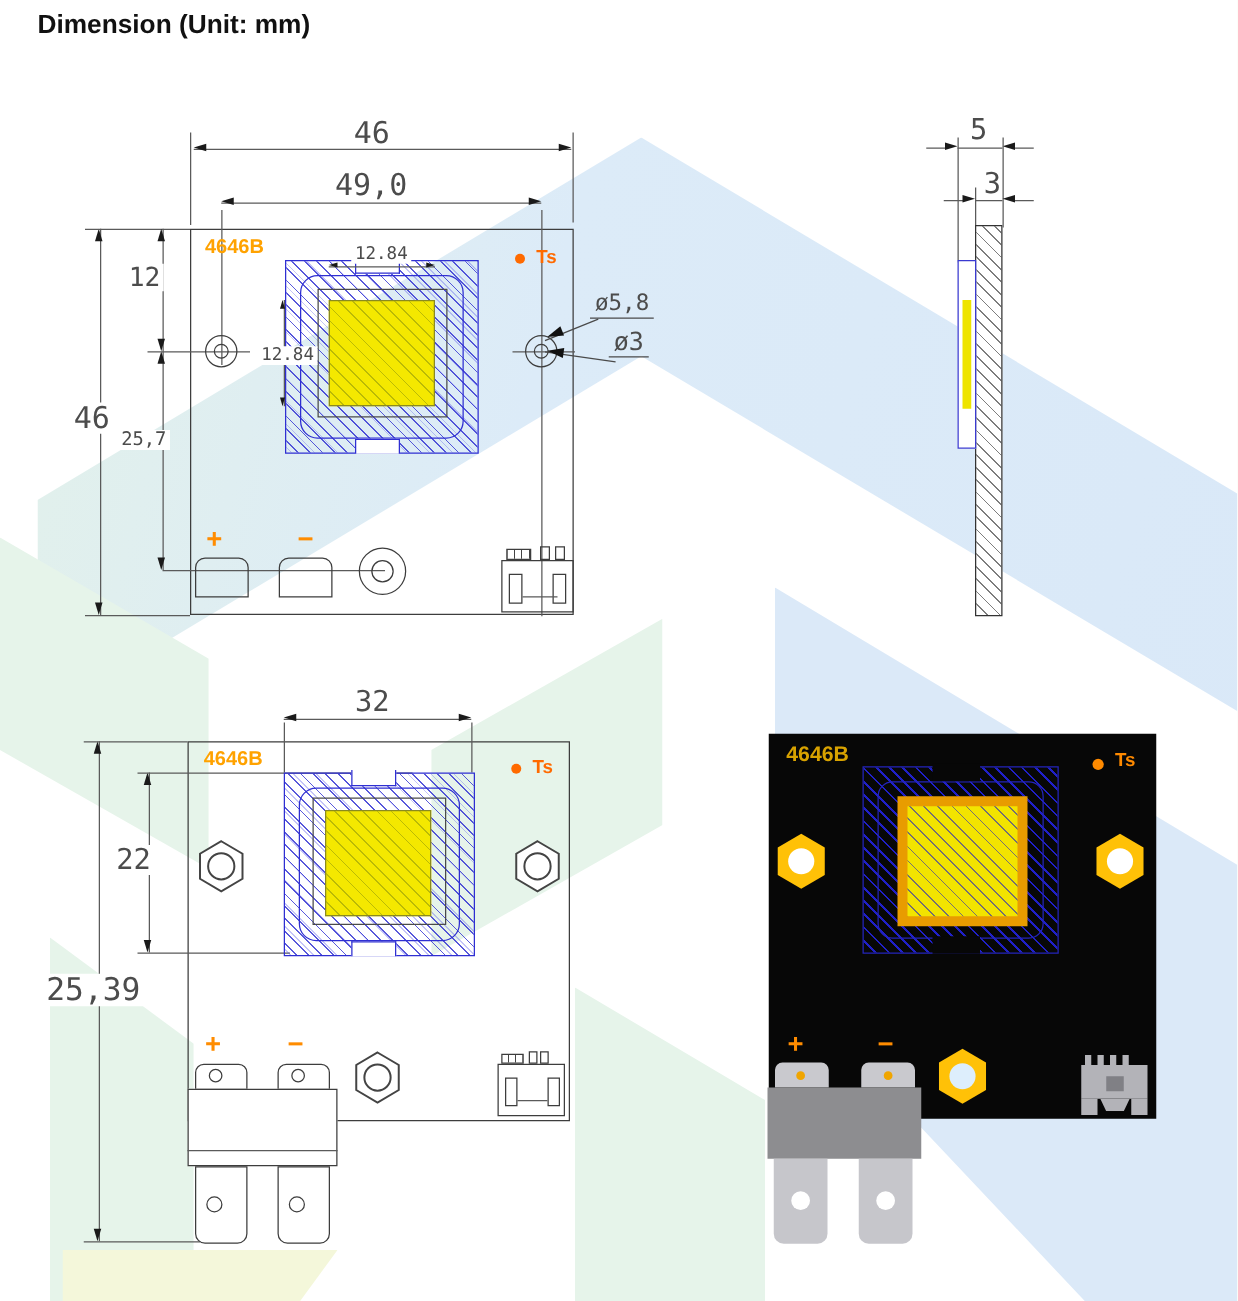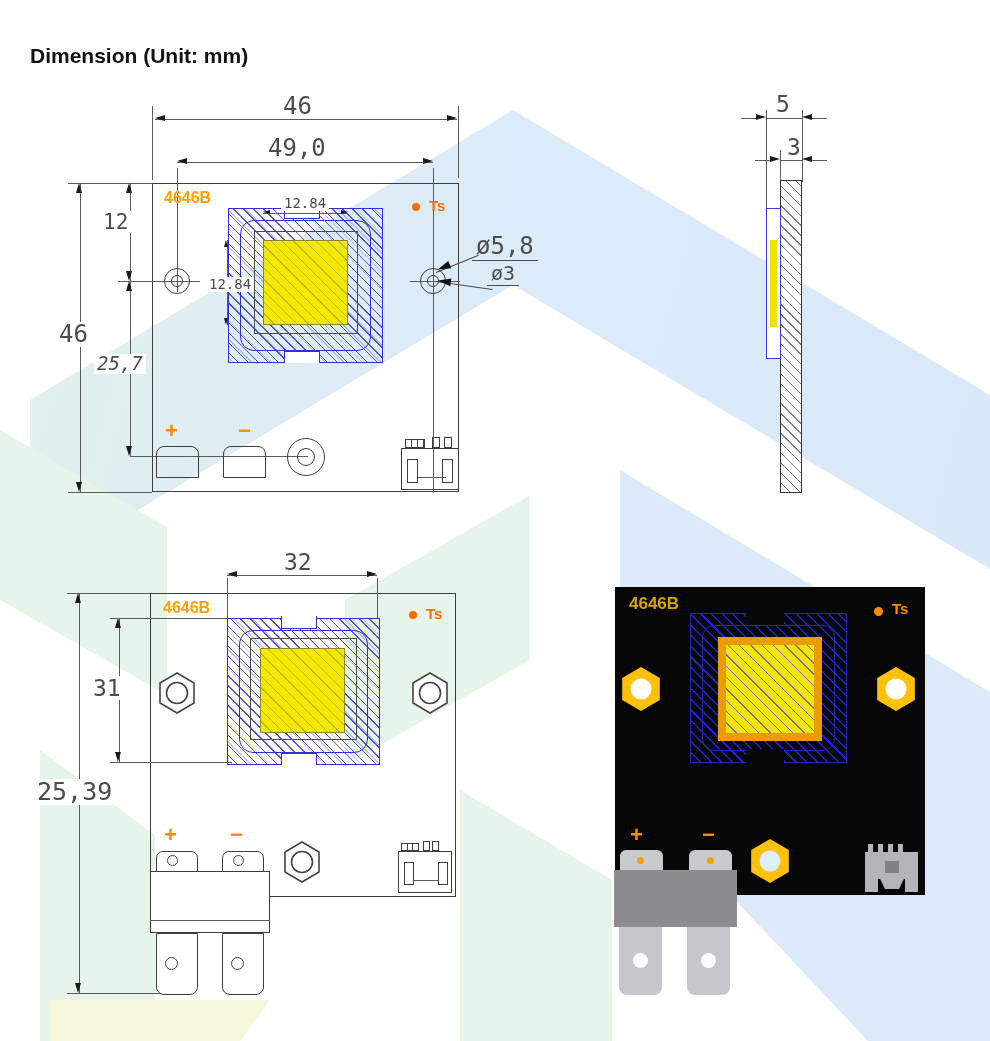--- a/index.html
+++ b/index.html
@@ -44,21 +44,21 @@
     background-image:repeating-linear-gradient(45deg,transparent 0 6px,#2020c8 6px 7.5px);}
   .r-contour{position:absolute;box-sizing:border-box;border:1.3px solid #2424bb;border-radius:12px;}
   .r-yellow{position:absolute;background:#f2e400;
     background-image:repeating-linear-gradient(45deg,transparent 0 7px,rgba(35,35,190,.6) 7px 8px);}
   .lbl-orange{position:absolute;color:#ffa200;font-weight:700;font-size:16px;z-index:6;}
   .ts{position:absolute;color:#ff6a00;font-weight:700;font-size:15px;z-index:6;}
   .dot{position:absolute;border-radius:50%;background:#ff6a00;}
   .pm{position:absolute;color:#ff8c00;font-weight:700;font-size:22px;line-height:1;z-index:6;}
   .metal{position:absolute;background:#c6c6cb;}
   .z5{z-index:5;} .z4{z-index:4;} .z3{z-index:3;}
-  #title{position:absolute;left:30px;top:8px;font-size:21px;font-weight:700;color:#111;margin-top:36px;}
+  #title{position:absolute;left:30px;top:8px;font-size:21px;font-weight:700;color:#111;}
 </style>
 </head>
 <body>
 
 <div id="canvas">
 
   <div class="wm" style="clip-path:polygon(513px 110px,995px 398px,995px 572px,513px 285px,30px 575px,30px 400px);
               background:linear-gradient(105deg,#e3f2e8 0%,#dcebf8 40%,#d9e8f8 100%);"></div>
   <div class="wm" style="clip-path:polygon(0px 430px,167px 527px,167px 695px,0px 600px);background:#e6f4ea;"></div>
   <div class="wm" style="clip-path:polygon(345px 600px,530px 495px,530px 660px,345px 765px);background:#e6f4ea;"></div>
@@ -97,21 +97,21 @@
     <div class="hl" style="left:68px;top:492px;width:84px;"></div>
 
     <div class="vl" style="left:130px;top:183px;height:98px;"></div>
     <div class="ar ar-u" style="left:126px;top:183px;"></div>
     <div class="ar ar-d" style="left:126px;top:271px;"></div>
     <div class="dim dimbg" style="left:100px;top:211px;font-size:21px;">12</div>
 
     <div class="vl" style="left:130px;top:281px;height:175px;"></div>
     <div class="ar ar-u" style="left:126px;top:281px;"></div>
     <div class="ar ar-d" style="left:126px;top:446px;"></div>
-    <div class="dim dimbg" style="left:94px;top:354px;font-size:19px;font-style:italic;">25,7</div>
+    <div class="dim dimbg" style="left:94px;top:344px;font-size:15px;">25,7</div>
 
     <div class="hl" style="left:118px;top:281px;width:82px;"></div>
     <div class="hl" style="left:410px;top:281px;width:50px;"></div>
     <div class="hl" style="left:130px;top:456px;width:178px;"></div>
 
     <div class="ring" style="left:164px;top:268px;width:26px;height:26px;"></div>
     <div class="ring" style="left:171px;top:275px;width:12px;height:12px;"></div>
     <div class="ring" style="left:420px;top:268px;width:26px;height:26px;"></div>
     <div class="ring" style="left:427px;top:275px;width:12px;height:12px;"></div>
 
@@ -125,21 +125,21 @@
     <div class="hl z5" style="left:263px;top:213px;width:85px;"></div>
     <div class="ar ar-ls z5" style="left:263px;top:210px;"></div>
     <div class="ar ar-rs z5" style="left:341px;top:210px;"></div>
     <div class="dim dimbg" style="left:281px;top:196px;font-size:14px;">12.84</div>
 
     <div class="vl z5" style="left:227px;top:240px;height:85px;"></div>
     <div class="ar ar-us z5" style="left:224px;top:240px;"></div>
     <div class="ar ar-ds z5" style="left:224px;top:318px;"></div>
     <div class="dim dimbg" style="left:206px;top:277px;font-size:14px;">12.84</div>
 
-    <div class="dim phi" style="left:472px;top:234px;font-size:24px;">ø5,8</div>
+    <div class="dim phi" style="left:472px;top:234px;font-size:18px;">ø5,8</div>
     <div class="dim phi" style="left:487px;top:263px;font-size:20px;">ø3</div>
     <div class="lead" style="left:436px;top:272px;width:46px;transform:rotate(-22deg);"></div>
     <div class="lead" style="left:436px;top:281px;width:57px;transform:rotate(8deg);"></div>
     <div class="ahead" style="left:434px;top:267px;transform:rotate(-22deg);"></div>
     <div class="ahead" style="left:434px;top:276px;transform:rotate(8deg);"></div>
 
     <div class="pm" style="left:165px;top:420px;">+</div>
     <div class="pm" style="left:238px;top:420px;">−</div>
     <div class="ol z3" style="left:156px;top:446px;width:43px;height:32px;border-radius:8px 8px 0 0;"></div>
     <div class="ol z3" style="left:223px;top:446px;width:43px;height:32px;border-radius:8px 8px 0 0;"></div>
@@ -187,21 +187,21 @@
     <div class="hl" style="left:227px;top:575px;width:150px;"></div>
     <div class="ar ar-l" style="left:227px;top:571px;"></div>
     <div class="ar ar-r" style="left:367px;top:571px;"></div>
     <div class="dim" style="left:284px;top:550px;font-size:23px;">32</div>
     <div class="vl" style="left:227px;top:578px;height:40px;"></div>
     <div class="vl" style="left:377px;top:578px;height:40px;"></div>
 
     <div class="vl" style="left:119px;top:618px;height:144px;"></div>
     <div class="ar ar-u" style="left:115px;top:618px;"></div>
     <div class="ar ar-d" style="left:115px;top:752px;"></div>
-    <div class="dim dimbg" style="left:90px;top:676px;font-size:23px;">31</div>
+    <div class="dim dimbg" style="left:90px;top:676px;font-size:23px;">22</div>
     <div class="hl" style="left:110px;top:618px;width:220px;"></div>
     <div class="hl" style="left:110px;top:762px;width:122px;"></div>
 
     <div class="vl" style="left:79px;top:593px;height:400px;"></div>
     <div class="ar ar-u" style="left:75px;top:593px;"></div>
     <div class="ar ar-d" style="left:75px;top:983px;"></div>
     <div class="dim dimbg" style="left:34px;top:779px;font-size:25px;">25,39</div>
     <div class="hl" style="left:67px;top:593px;width:83px;"></div>
     <div class="hl" style="left:67px;top:993px;width:93px;"></div>
 

